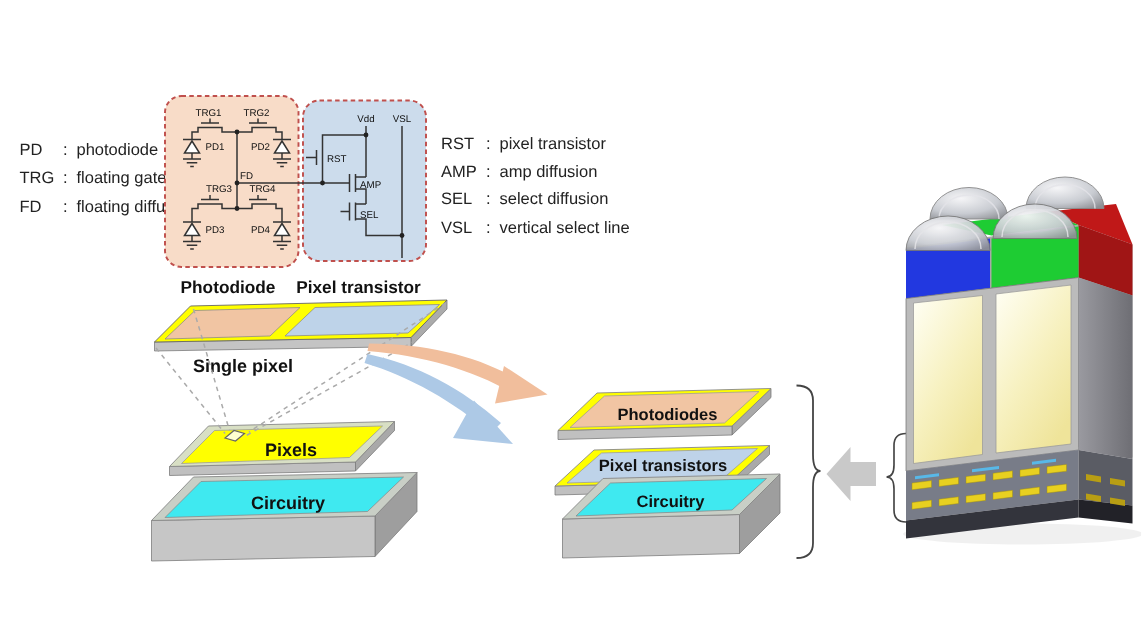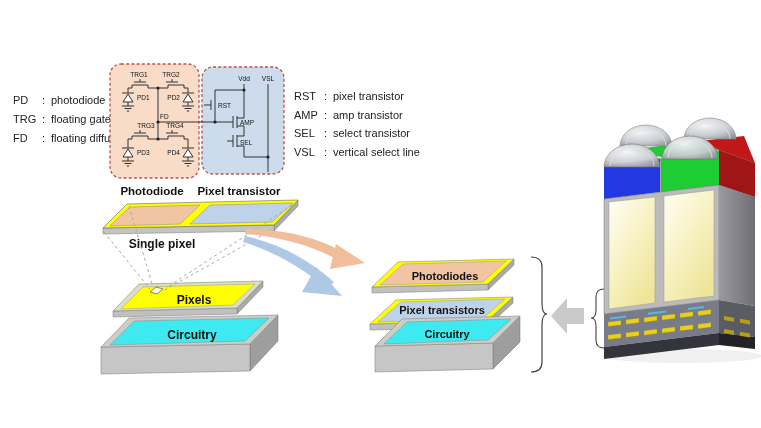--- a/index.html
+++ b/index.html
@@ -47,26 +47,26 @@
 
   <div class="legend legend-r" style="left:294px;top:87px;">
     <div class="lrow">
       <span class="abbr">RST</span>
         <span class="sep">:</span>
         <span class="desc">pixel transistor</span>
     </div>
     <div class="lrow">
       <span class="abbr">AMP</span>
         <span class="sep">:</span>
-        <span class="desc">amp transistor</span>
+        <span class="desc">amp diffusion</span>
     </div>
     <div class="lrow">
       <span class="abbr">SEL</span>
         <span class="sep">:</span>
-        <span class="desc">select transistor</span>
+        <span class="desc">select diffusion</span>
     </div>
     <div class="lrow">
       <span class="abbr">VSL</span>
         <span class="sep">:</span>
         <span class="desc">vertical select line</span>
     </div>
   </div>
 
   <svg width="761" height="428" viewBox="0 0 761 428" style="position:absolute;left:0;top:0;">
     <defs>

